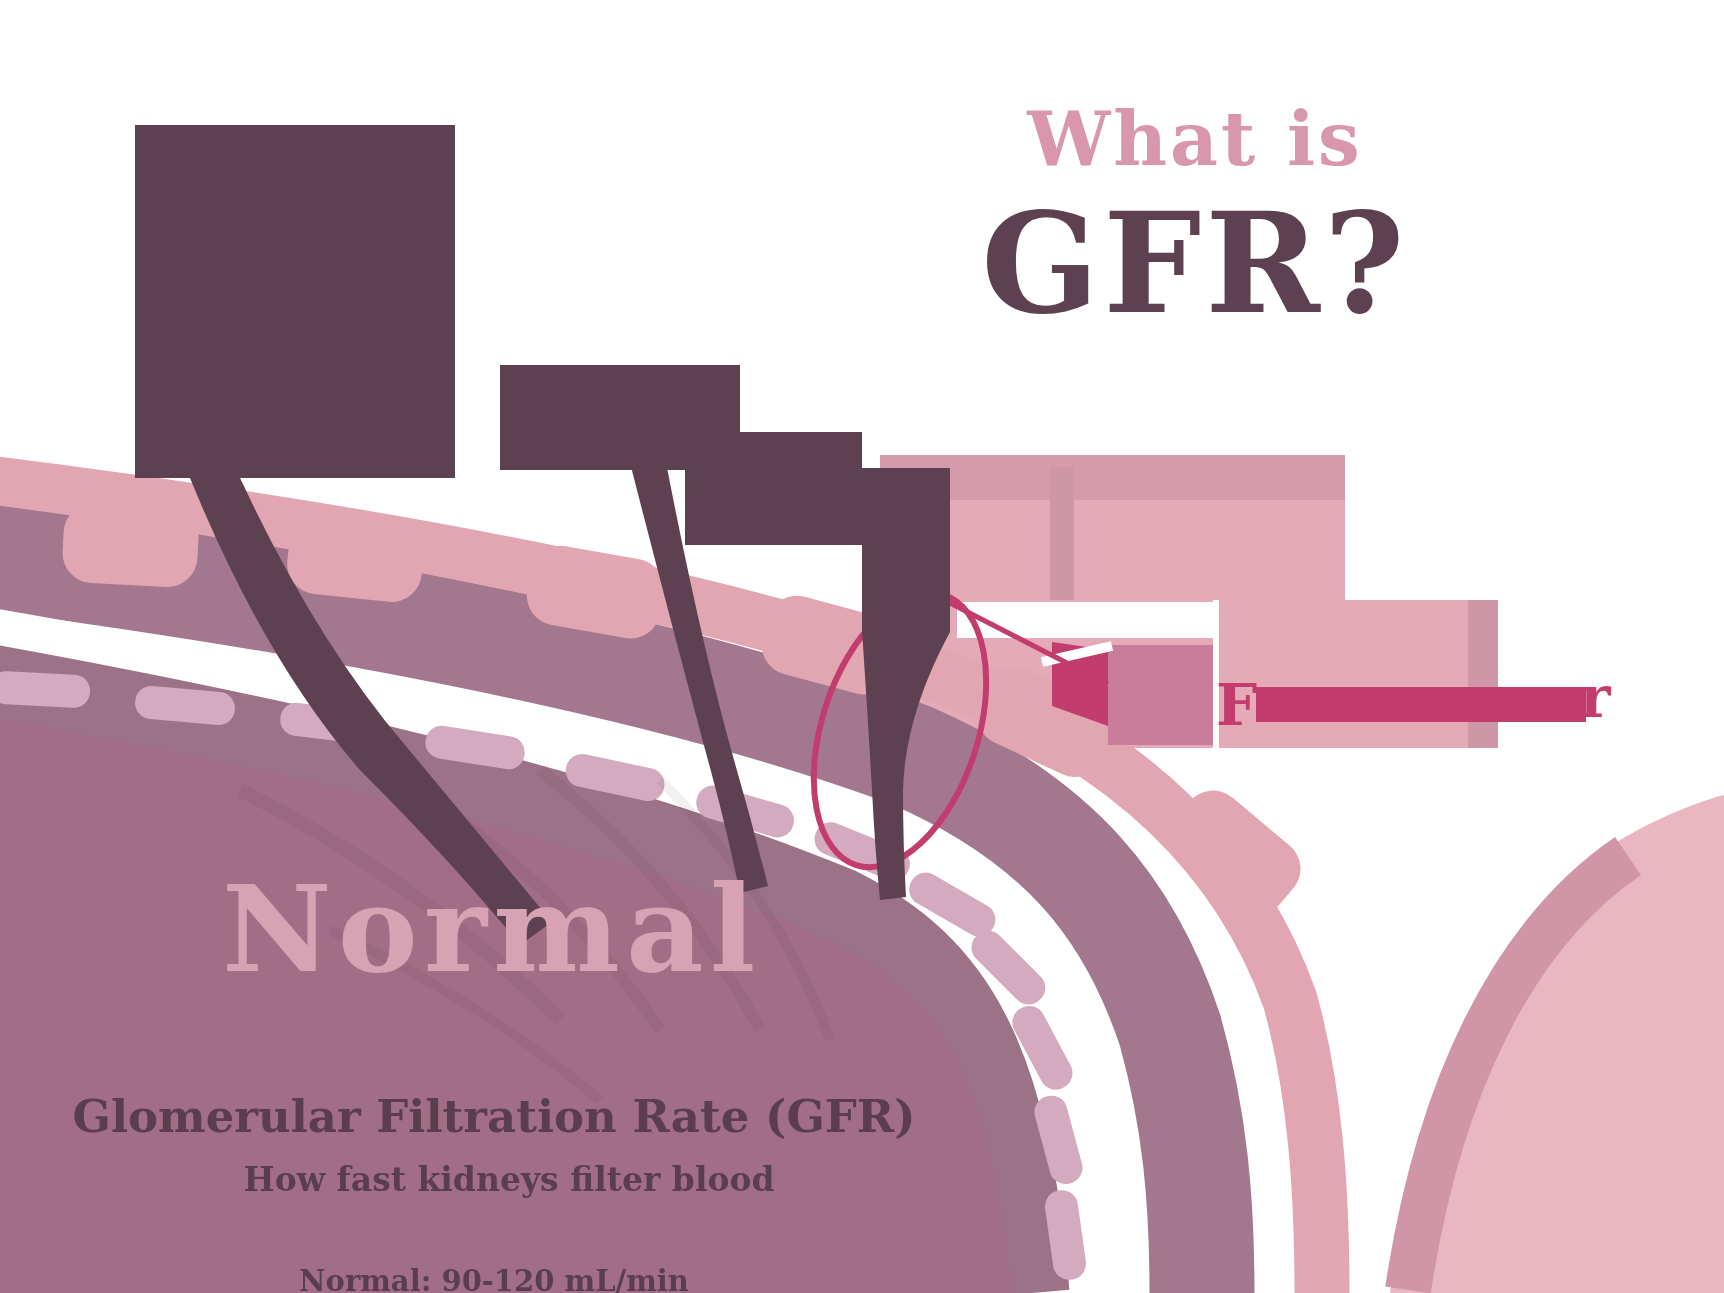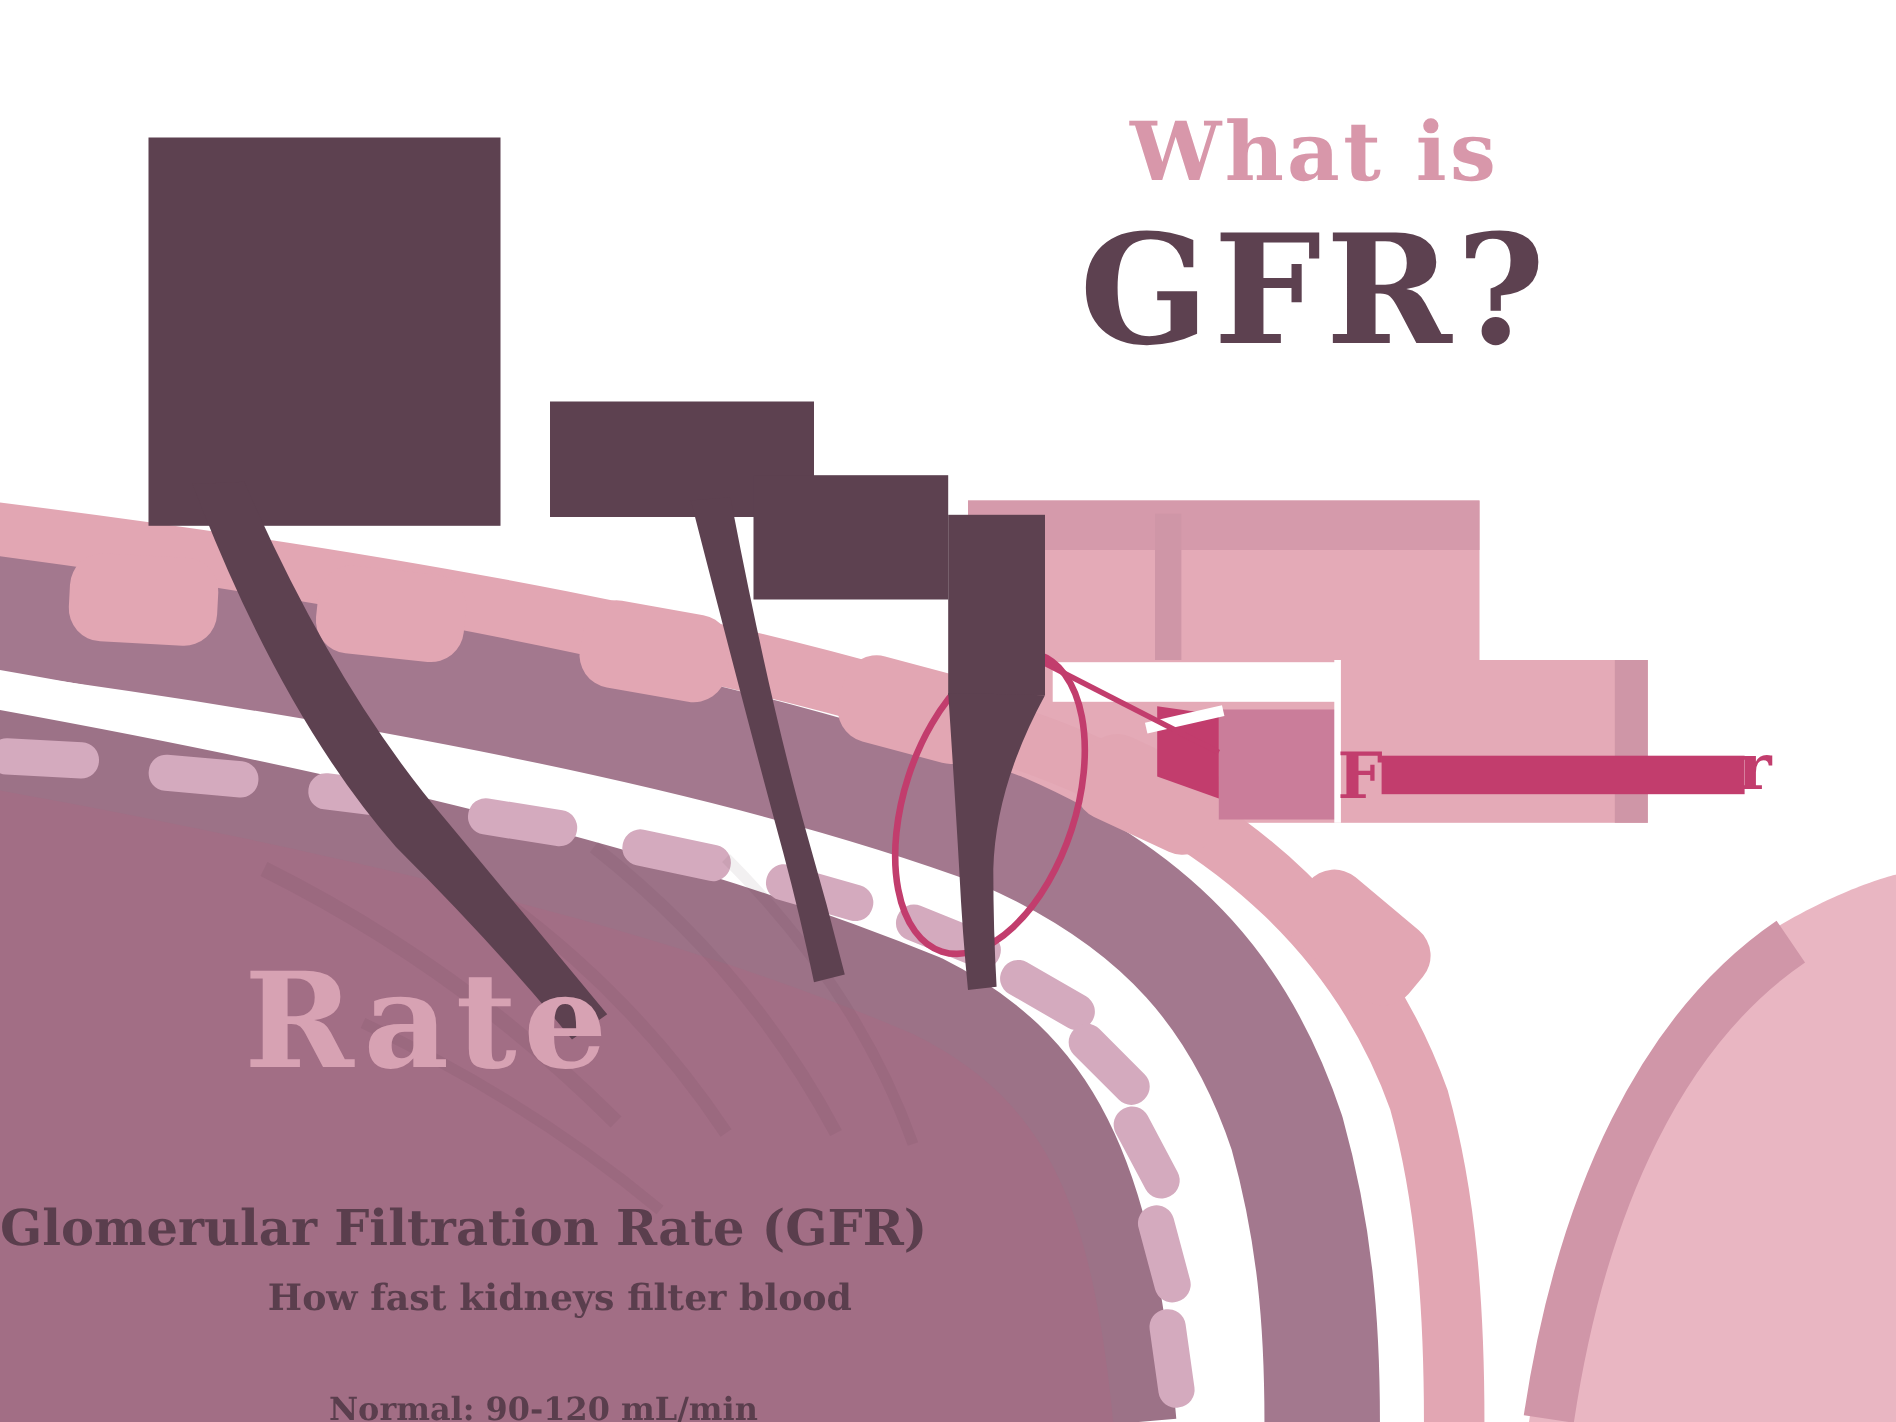--- a/index.html
+++ b/index.html
@@ -11,21 +11,21 @@
   html,body{margin:0;padding:0;background:#ffffff;}
   .stage{
     position:relative;width:1724px;height:1293px;background:#ffffff;overflow:hidden;
     font-family:"DejaVu Serif","Liberation Serif",serif;
   }
   .stage svg{position:absolute;left:0;top:0;}
   .txt{position:absolute;white-space:nowrap;}
   .title-line1{left:960px;top:96px;width:470px;text-align:center;font-size:74px;font-weight:bold;color:var(--title-pink);letter-spacing:3px;}
   .title-line2{left:940px;top:182px;width:510px;text-align:center;font-size:138px;font-weight:bold;color:var(--dark);letter-spacing:4px;}
   .blood-label{left:222px;top:858px;font-size:120px;font-weight:bold;color:var(--blood);letter-spacing:6px;}
-  .caption-heading{left:0px;top:1090px;width:988px;font-size:45px;font-weight:bold;color:var(--text-dark);}
+  .caption-heading{left:0px;top:1090px;width:988px;text-align:center;font-size:45px;font-weight:bold;color:var(--text-dark);}
   .caption-line1{left:15px;top:1160px;width:988px;text-align:center;font-size:33px;font-weight:bold;color:var(--text-dark);}
   .caption-line2{left:0px;top:1264px;width:988px;text-align:center;font-size:29px;font-weight:bold;color:var(--text-dark);}
   .anno-letter{position:absolute;font-size:58px;font-weight:bold;color:var(--magenta);line-height:1;}
   .anno-letter.first{left:1216px;top:676px;}
   .anno-letter.last{left:1580px;top:668px;}
   .anno-bar{position:absolute;left:1256px;top:687px;width:330px;height:35px;background:var(--magenta);}
   
   .f-dark{fill:var(--dark);}
   .f-blockL{fill:var(--block-light);} .f-blockT{fill:var(--block-top);}
   .f-blockM{fill:var(--block-med);} .f-strip{fill:var(--strip);}
@@ -122,21 +122,21 @@
       <rect class="f-dark" x="685" y="432" width="177" height="113"></rect>
       <rect class="f-dark" x="862" y="468" width="88" height="164"></rect>
       <path class="f-dark" d="M 175 440 Q 255 650 360 770 Q 455 865 520 945 L 552 922 Q 488 845 405 745 Q 305 628 222 438 Z"></path>
       <path class="f-dark" d="M 628 455 Q 678 650 712 775 Q 728 835 740 893 L 768 886 Q 752 822 734 760 Q 700 640 664 452 Z"></path>
       <path class="f-dark" d="M 862 630 Q 868 720 872 790 Q 875 850 880 900 L 906 897 Q 903 845 903 790 Q 905 715 950 632 Z"></path>
     </g>
   </svg>
 
   <div class="txt title-line2">GFR?</div>
   <div class="txt title-line1">What is</div>
-  <div class="txt blood-label">Rate</div>
+  <div class="txt blood-label">Normal</div>
   <div class="txt caption-heading">Glomerular Filtration Rate (GFR)</div>
   <div class="txt caption-line1">How fast kidneys filter blood</div>
   <div class="txt caption-line2">Normal: 90-120 mL/min</div>
 
   <span class="anno-letter first">F</span>
   <div class="anno-bar"></div>
   <span class="anno-letter last">r</span>
 
 </div>
 

